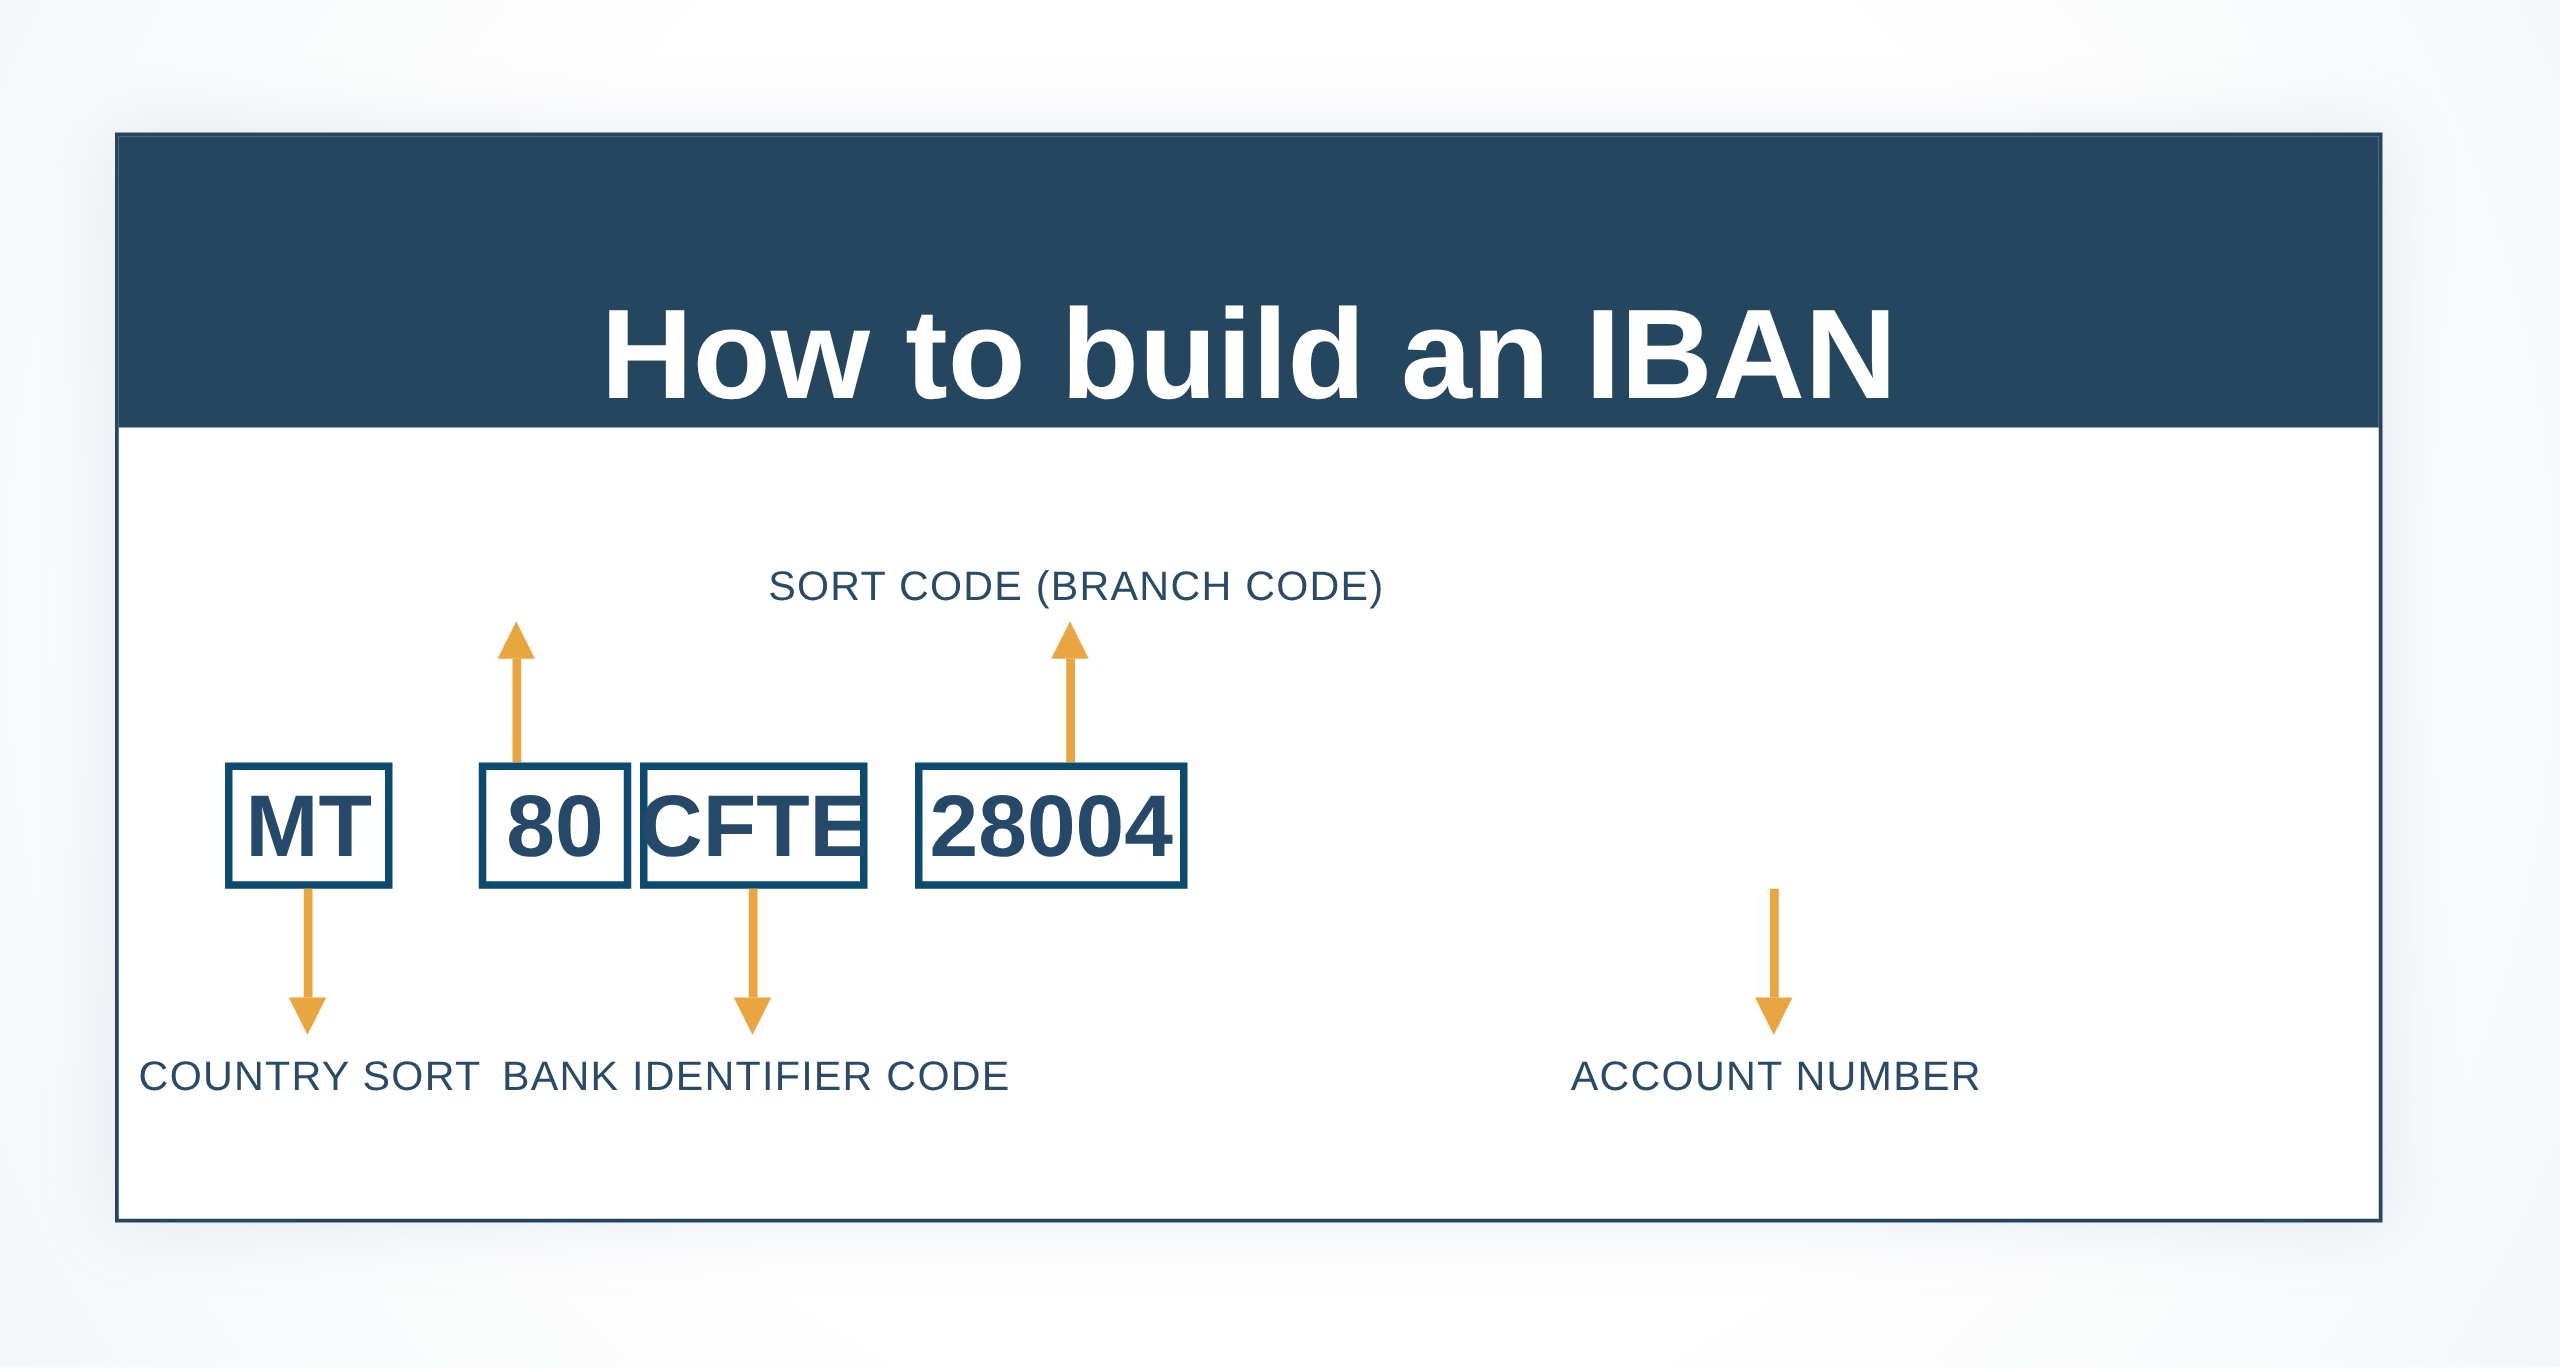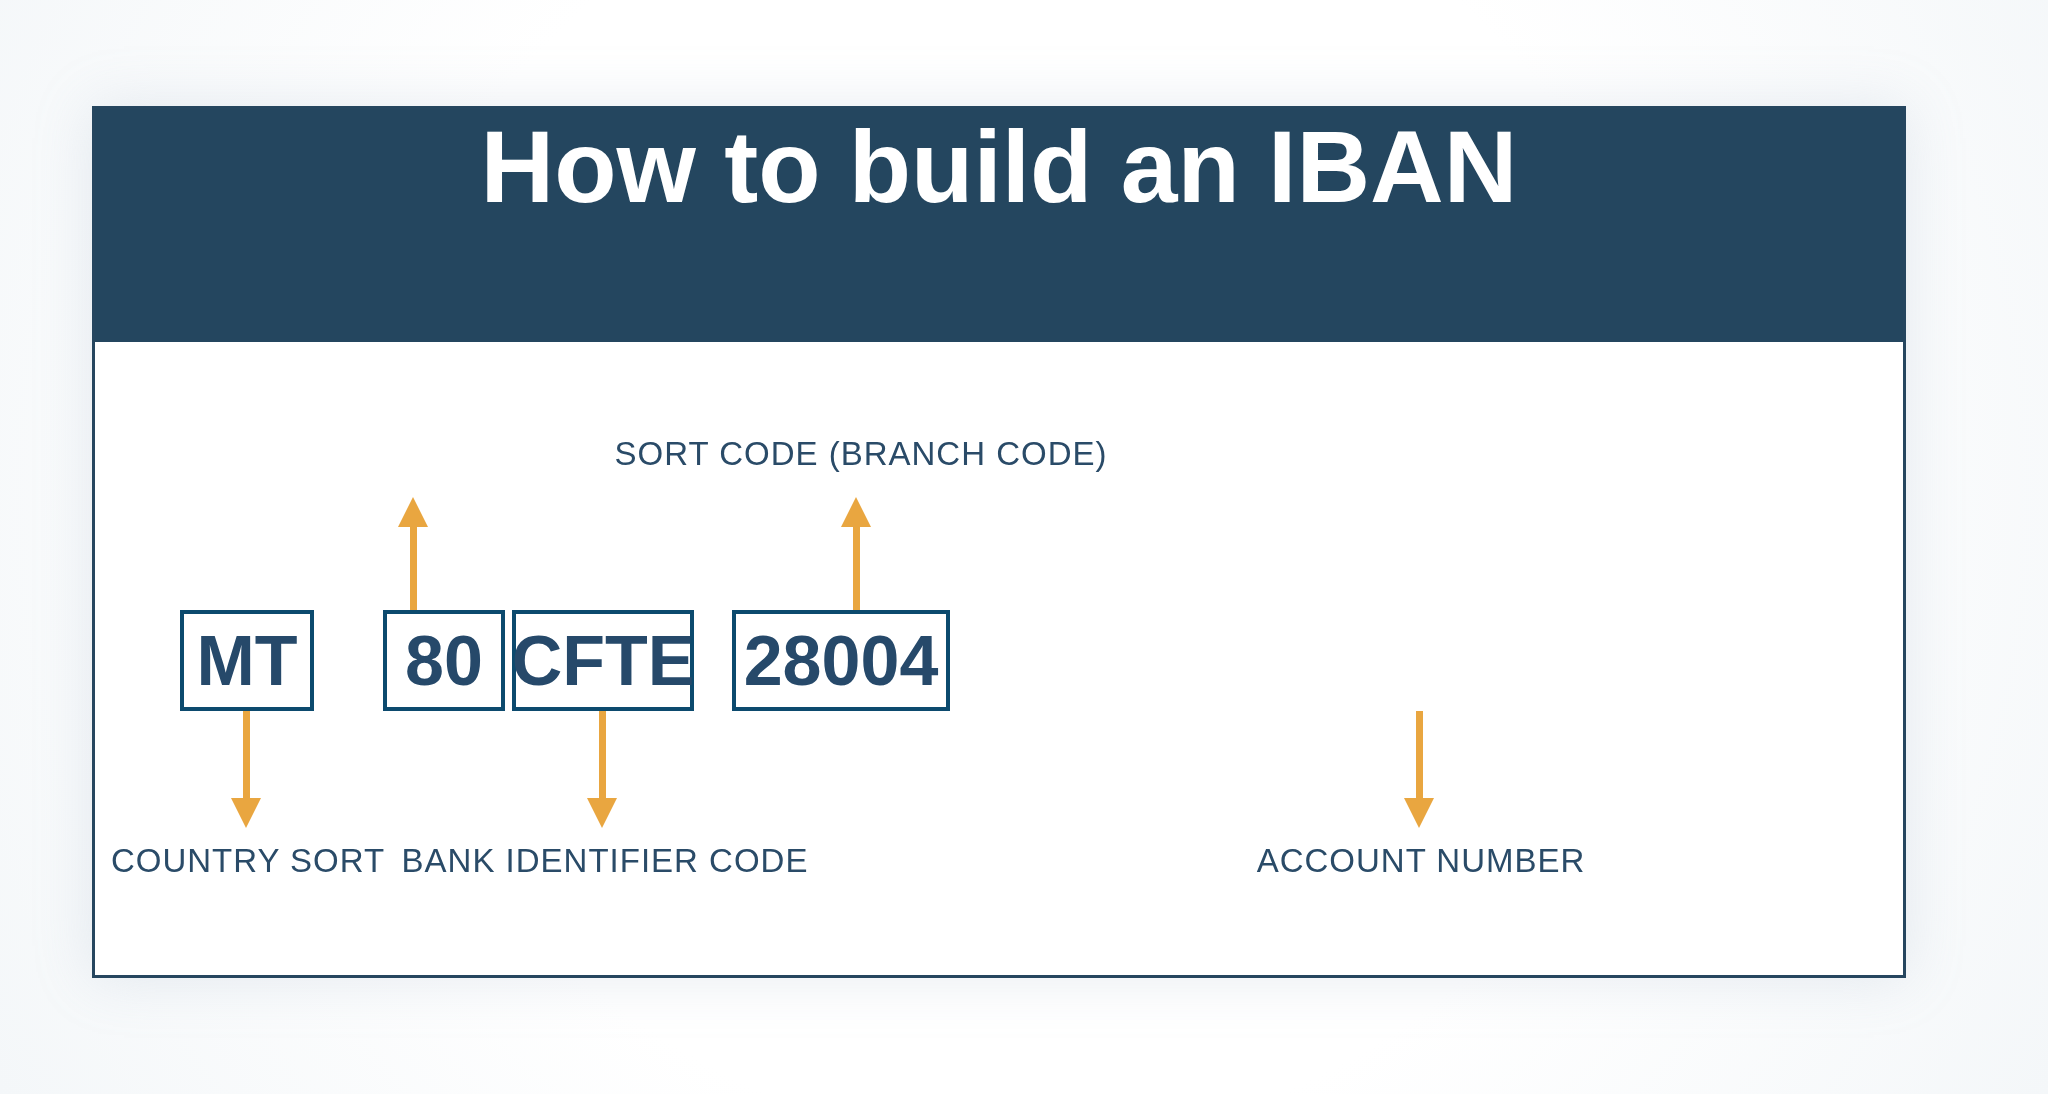--- a/index.html
+++ b/index.html
@@ -14,51 +14,51 @@
   .card {
     position:absolute; left:92px; top:106px; width:1814px; height:872px;
     background:#ffffff;
     border:3px solid #26465f;
     box-shadow: 0 0 55px rgba(150,170,190,0.22);
   }
 
   .header-band {
     position:absolute; left:0; top:0; width:100%; height:233px;
     background:#24465f;
-    display:flex; align-items:flex-start; justify-content:center;
+    display:flex; align-items:flex-end; justify-content:center;
   }
   .title {
     color:#ffffff; font-size:102px; font-weight:700; letter-spacing:0px;
     white-space:nowrap;
   }
 
   
   .seg {
     position:absolute; top:501px; height:101px;
-    border:4px solid #0c4a6e; background:#ffffff;
+    border:6px solid #0c4a6e; background:#ffffff;
     display:flex; align-items:center; justify-content:center;
   }
   .seg-value {
     color:#26496a; font-size:70px; font-weight:700; letter-spacing:0px;
     white-space:nowrap; line-height:1;
   }
   .seg-country  { left:85px;  width:134px; }
   .seg-check    { left:255px; width:122px;margin-left:33px; }
   .seg-bank     { left:417px; width:182px; }
   .seg-sort     { left:637px; width:218px; }
   .seg-account  { left:921px; width:808px; }
 
   
   .lbl {
     position:absolute; transform:translateX(-50%);
     color:#2a4b68; font-size:33px; font-weight:400; letter-spacing:1px;
     white-space:nowrap;
   }
   .lbl-check   { left:318px;  top:330px; }
-  .lbl-sort    { left:766px;  top:326px; }
+  .lbl-sort    { left:766px;  top:341px; }
   .lbl-country { left:153px;  top:733px; }
   .lbl-bank    { left:510px;  top:733px; }
   .lbl-account { left:1326px; top:733px; }
 
   
   .arrow {
     position:absolute; width:32px; transform:translateX(-50%);
     display:flex; flex-direction:column; align-items:center;
   }
   .arrow .stem { width:7px; flex:1 1 auto; background:#e9a640; }

